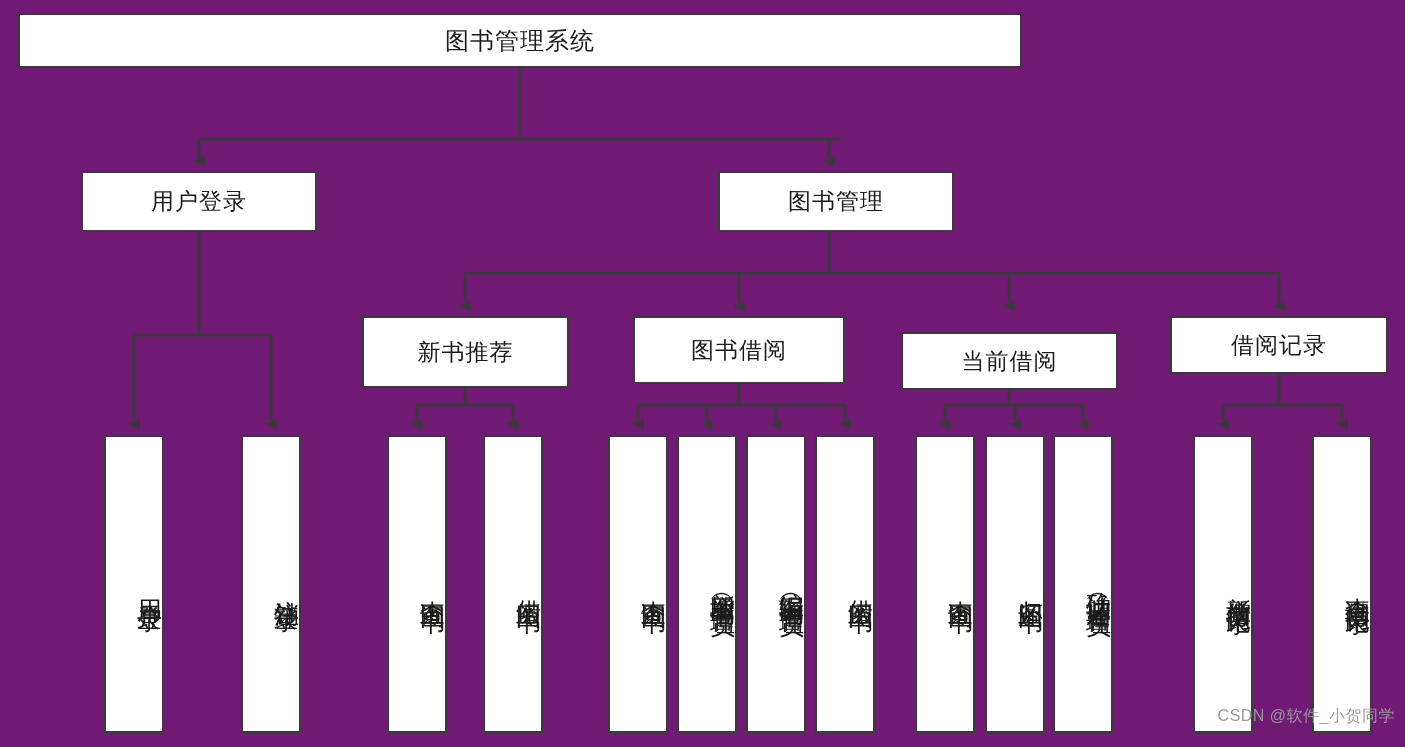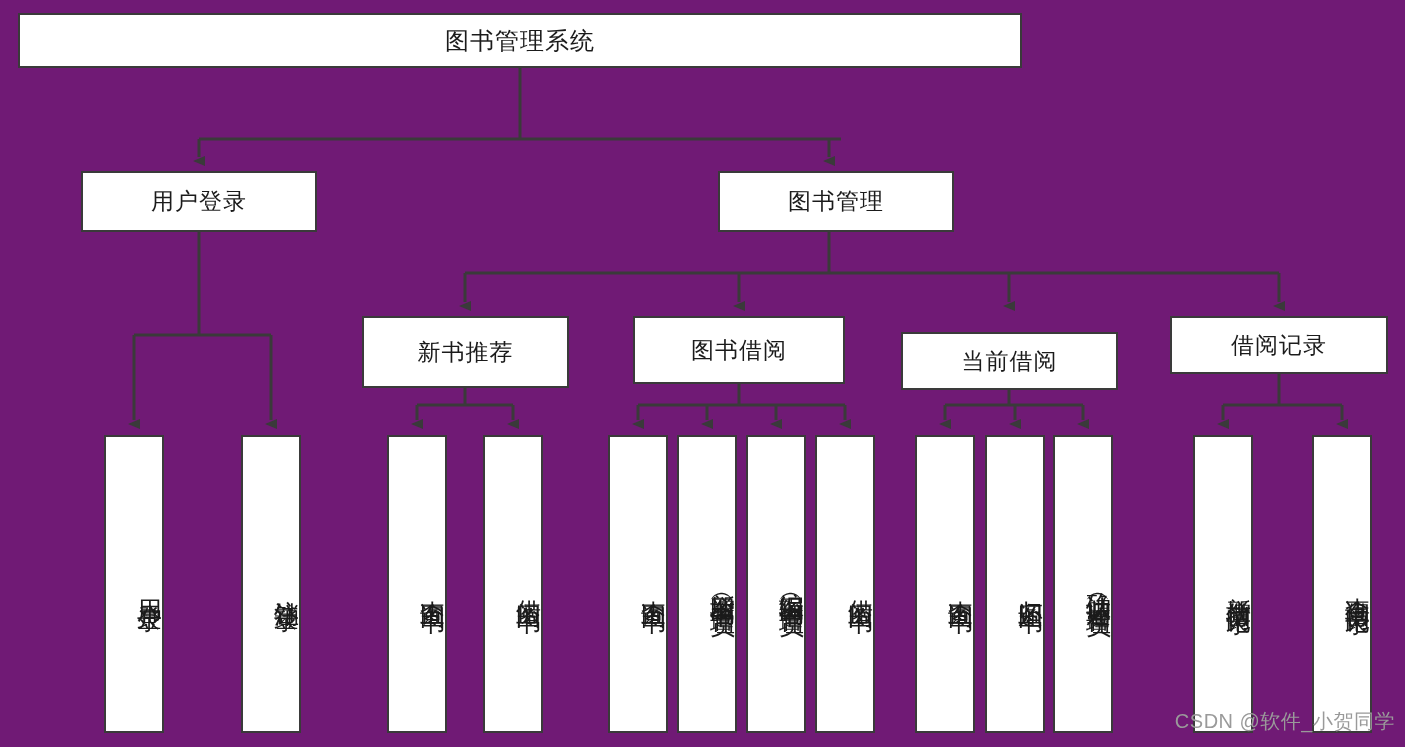--- a/index.html
+++ b/index.html
@@ -53,22 +53,22 @@
     writing-mode: vertical-rl;
     text-orientation: upright;
     white-space: nowrap;
   }
   .node.root {
     font-size: 24px;
   }
   #watermark {
     position: absolute;
     right: 10px;
-    bottom: 12px;
-    font-size: 20px;
+    bottom: 20px;
+    font-size: 16px;
     color: #9a9a9a;
     letter-spacing: 0.5px;
     white-space: nowrap;
   }
 </style>
 </head>
 <body>
 
 <div id="canvas">
 

